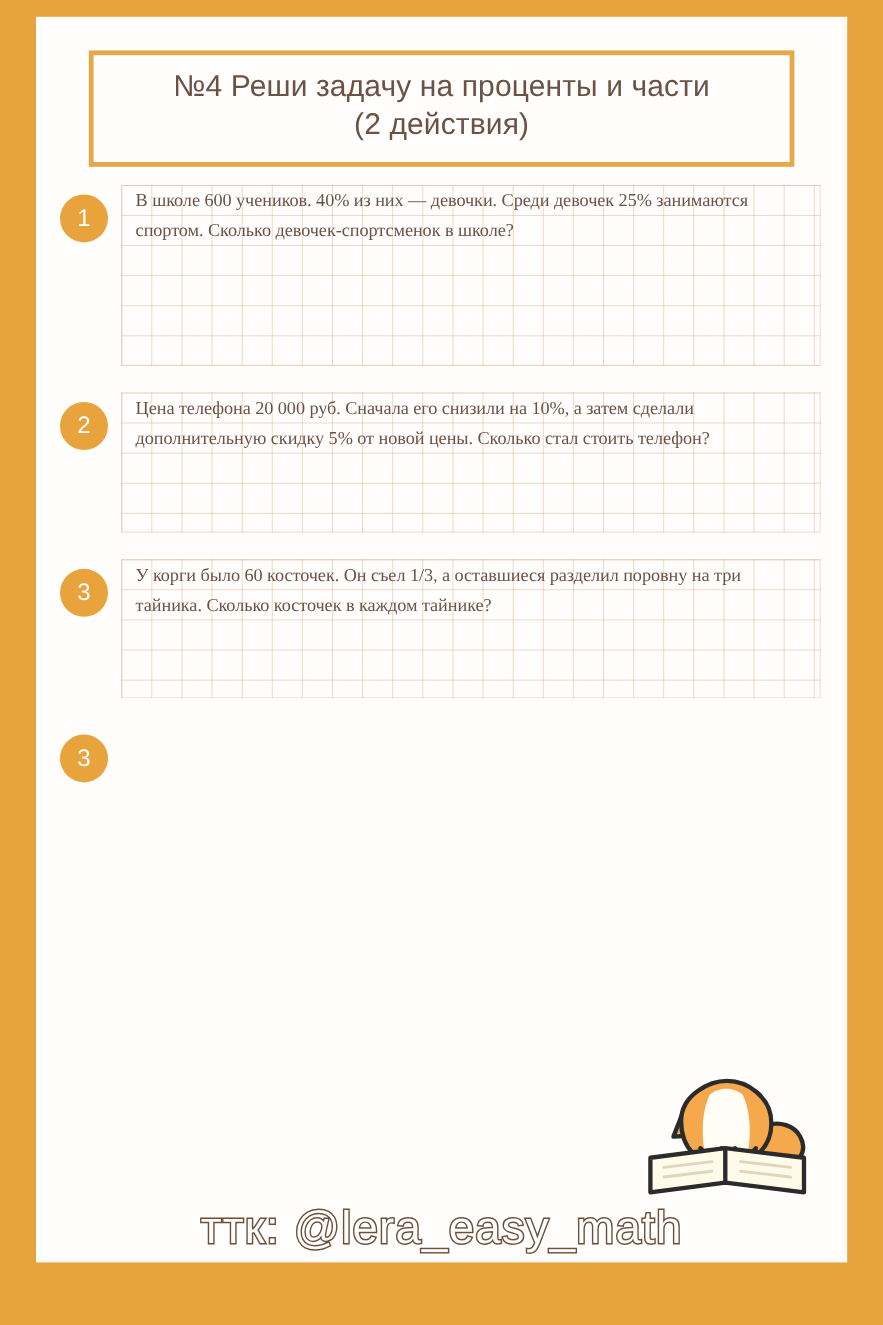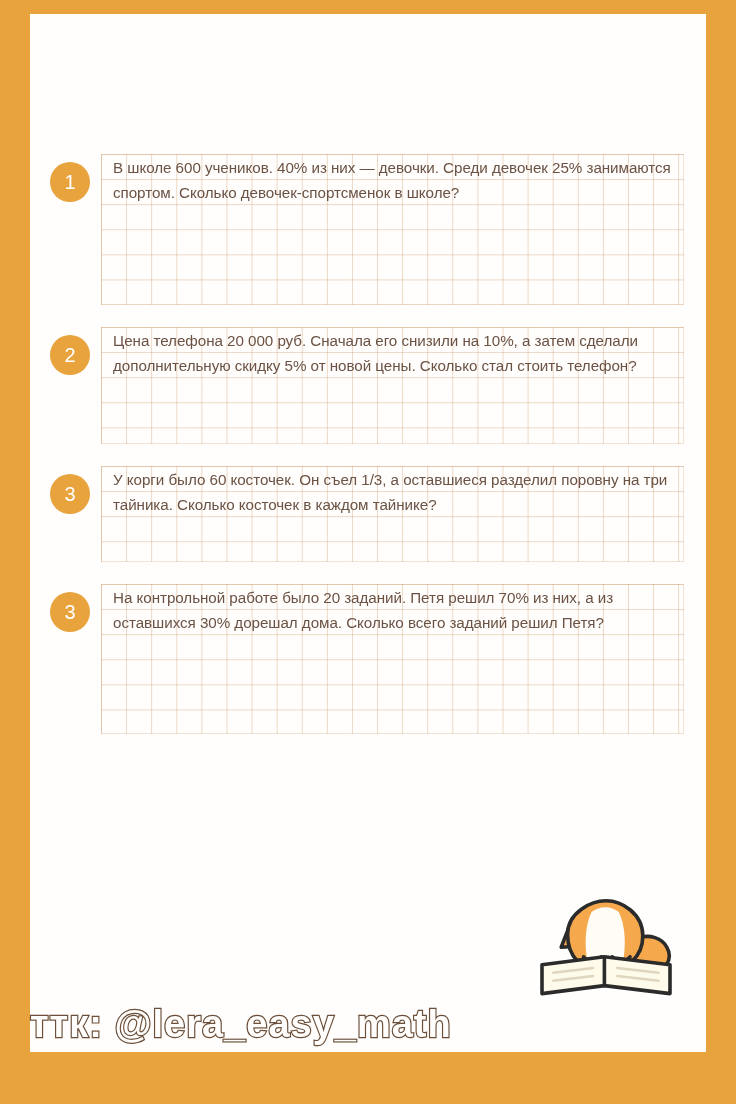--- a/index.html
+++ b/index.html
@@ -84,20 +84,21 @@
     position: relative;
     margin-left: 71px;
     margin-right: 22px;
     background-color: #FFFEFC;
     background-image:
       linear-gradient(to right, rgba(209,162,120,0.42) 1px, transparent 1px),
       linear-gradient(to bottom, rgba(209,162,120,0.42) 1px, transparent 1px);
     background-size: 25.1px 25.1px;
     background-position: 0 0, 0 0;
     box-sizing: border-box;
+    font-family: Liberation Serif, serif;
   }
 
   .grid-area::after {
     content: "";
     position: absolute;
     left: 0; top: 0; right: 0; bottom: 0;
     pointer-events: none;
     box-shadow: inset 0 0 0 1px rgba(209,162,120,0.30);
   }
 
@@ -107,21 +108,21 @@
     color: #6B5244;
     font-size: 15.2px;
     line-height: 25.1px;
     padding: 1px 12px 0 12px;
     letter-spacing: -0.05px;
   }
 
   
   .h-150 { height: 150.6px; }
   .h-151 { height: 117px; }
-  .h-126 { height: 96px; }
+  .h-126 { height: 116px; }
   .h-150b { height: 150.6px; }
 
   
   .tagline {
     position: absolute;
     left: 0;
     right: 150px;
     bottom: 108px;
     text-align: right;
     color: #8A7464;
@@ -135,35 +136,40 @@
     width: 160px;
     height: 112px;
   }
   .mascot svg { display: block; width: 100%; height: 100%; }
 
   .handle {
     position: absolute;
     left: 0;
     right: 0;
     bottom: 6px;
+    text-align: center;
     font-size: 38px;
-    font-weight: bold;
+    font-weight: normal;
     letter-spacing: 1px;
     color: #FFFEFC;
     -webkit-text-stroke: 2.4px #6B4F3A;
     paint-order: stroke fill;
     white-space: nowrap;
   }
 </style>
 </head>
 <body>
 
 <div class="page-frame">
   <div class="sheet">
 
+    <div class="title-box">
+      <div class="title-line">№4 Реши задачу на проценты и части</div>
+      <div class="title-line">(2 действия)</div>
+    </div>
 
     <div class="problems">
 
       <div class="problem">
         <div class="badge">1</div>
         <div class="grid-area h-150">
           <div class="q-text">В школе 600 учеников. 40% из них — девочки. Среди девочек 25% занимаются спортом. Сколько девочек-спортсменок в школе?</div>
         </div>
       </div>
 
@@ -176,23 +182,20 @@
 
       <div class="problem">
         <div class="badge">3</div>
         <div class="grid-area h-126">
           <div class="q-text">У корги было 60 косточек. Он съел 1/3, а оставшиеся разделил поровну на три тайника. Сколько косточек в каждом тайнике?</div>
         </div>
       </div>
 
       <div class="problem">
         <div class="badge">3</div>
-        <div class="grid-area h-150b">
-          <div class="q-text">На контрольной работе было 20 заданий. Петя решил 70% из них, а из оставшихся 30% дорешал дома. Сколько всего заданий решил Петя?</div>
-        </div>
       </div>
 
     </div>
 
 
     <div class="mascot">
       <svg viewBox="0 0 200 140" xmlns="http://www.w3.org/2000/svg">
         <g stroke="#FFFFFF" stroke-width="9" fill="none" stroke-linejoin="round">
           <path d="M150 108 C 176 106 184 88 176 74 C 170 62 154 58 142 62 L 120 72 Z"></path>
           <path d="M58 38 L 44 74 L 78 72 Z"></path>

